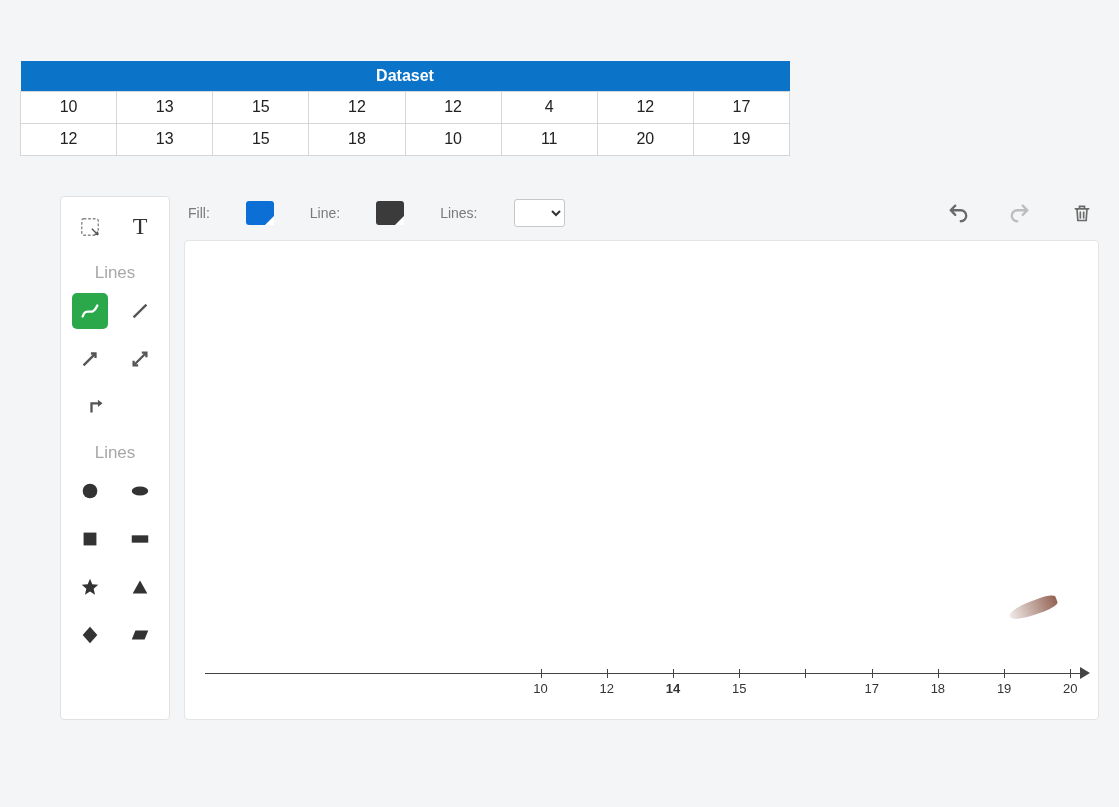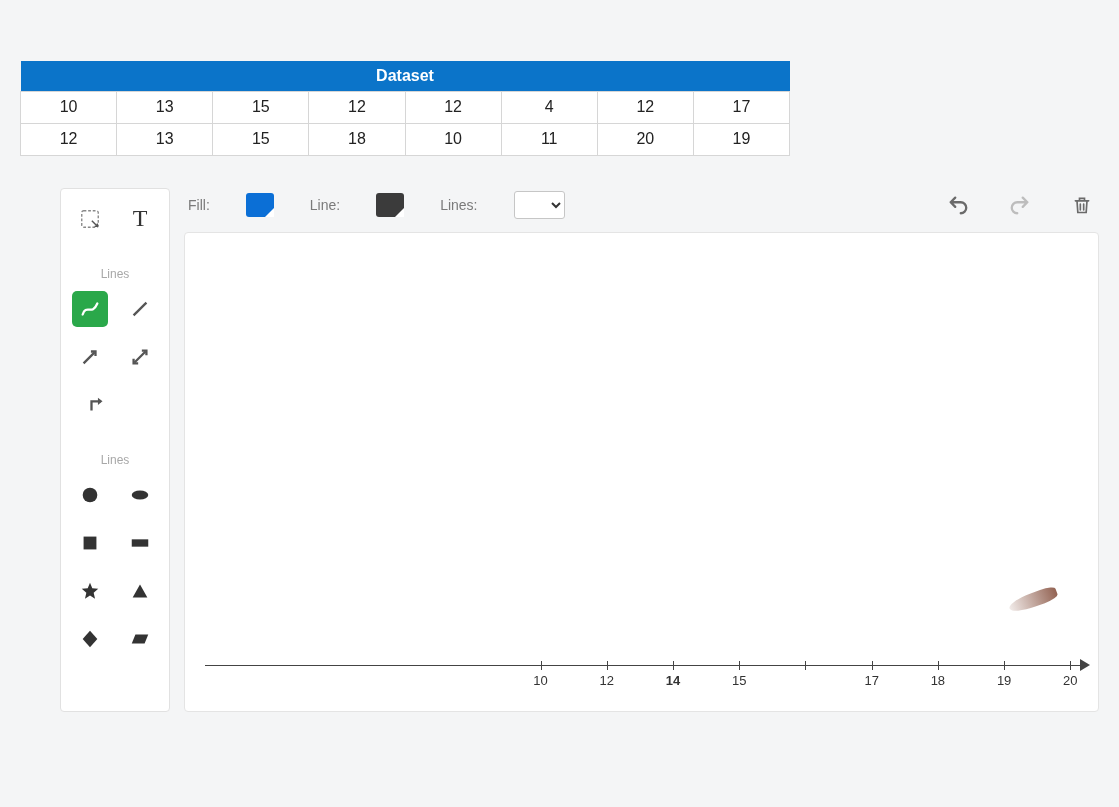--- a/index.html
+++ b/index.html
@@ -8,21 +8,21 @@
   background: #f4f5f6;
   width: 1119px;
   height: 807px;
   overflow: hidden;
   color: #333;
 }
 .container { padding: 18px 20px 0 20px; }
 .question { font-size: 19px; line-height: 1.5; color: #2b2b2b; margin-bottom: 14px; }
 .dataset-table {
   border-collapse: collapse;
-  margin-bottom: 32px;
+  margin-bottom: 40px;
   width: 770px;
 }
 .dataset-table th {
   background: #0b74c9;
   color: #fff;
   font-weight: 700;
   padding: 6px 0;
   font-size: 16px;
 }
 .dataset-table td {
@@ -53,23 +53,23 @@
 .tool-row { display: flex; gap: 14px; margin-bottom: 12px; justify-content: center; width: 100%; }
 .tool-btn {
   width: 36px; height: 36px;
   display: flex; align-items: center; justify-content: center;
   border-radius: 5px;
   cursor: pointer;
   color: #555;
 }
 .tool-btn.selected { background: #2aa84a; color: #fff; }
 .tool-section-label {
-  font-size: 12px;
+  font-size: 17px;
   color: #a8a8a8;
-  margin: 18px 0 10px 0;
+  margin: 6px 0 10px 0;
 }
 .t-letter { font-family: Georgia, serif; font-size: 24px; font-weight: 400; color: #333; }
 
 .canvas-area { flex: 1; display: flex; flex-direction: column; }
 .toolbar {
   display: flex;
   align-items: center;
   gap: 36px;
   height: 44px;
   padding: 0 4px 10px 4px;

